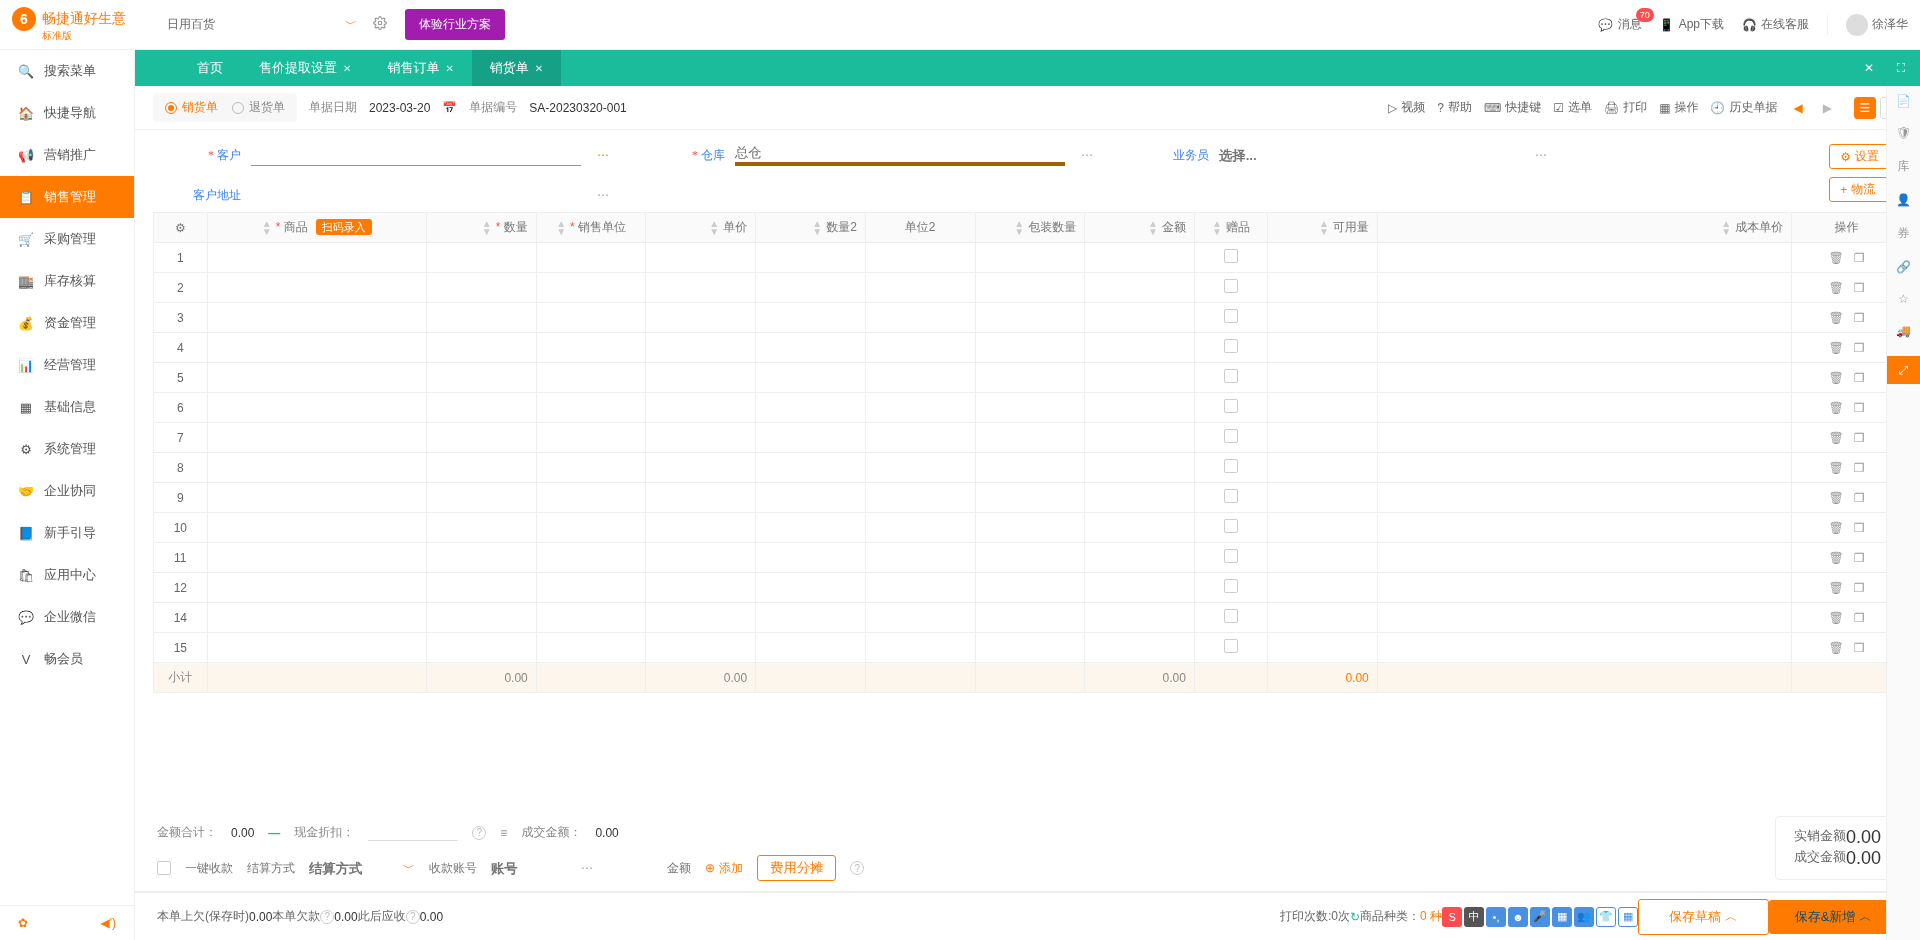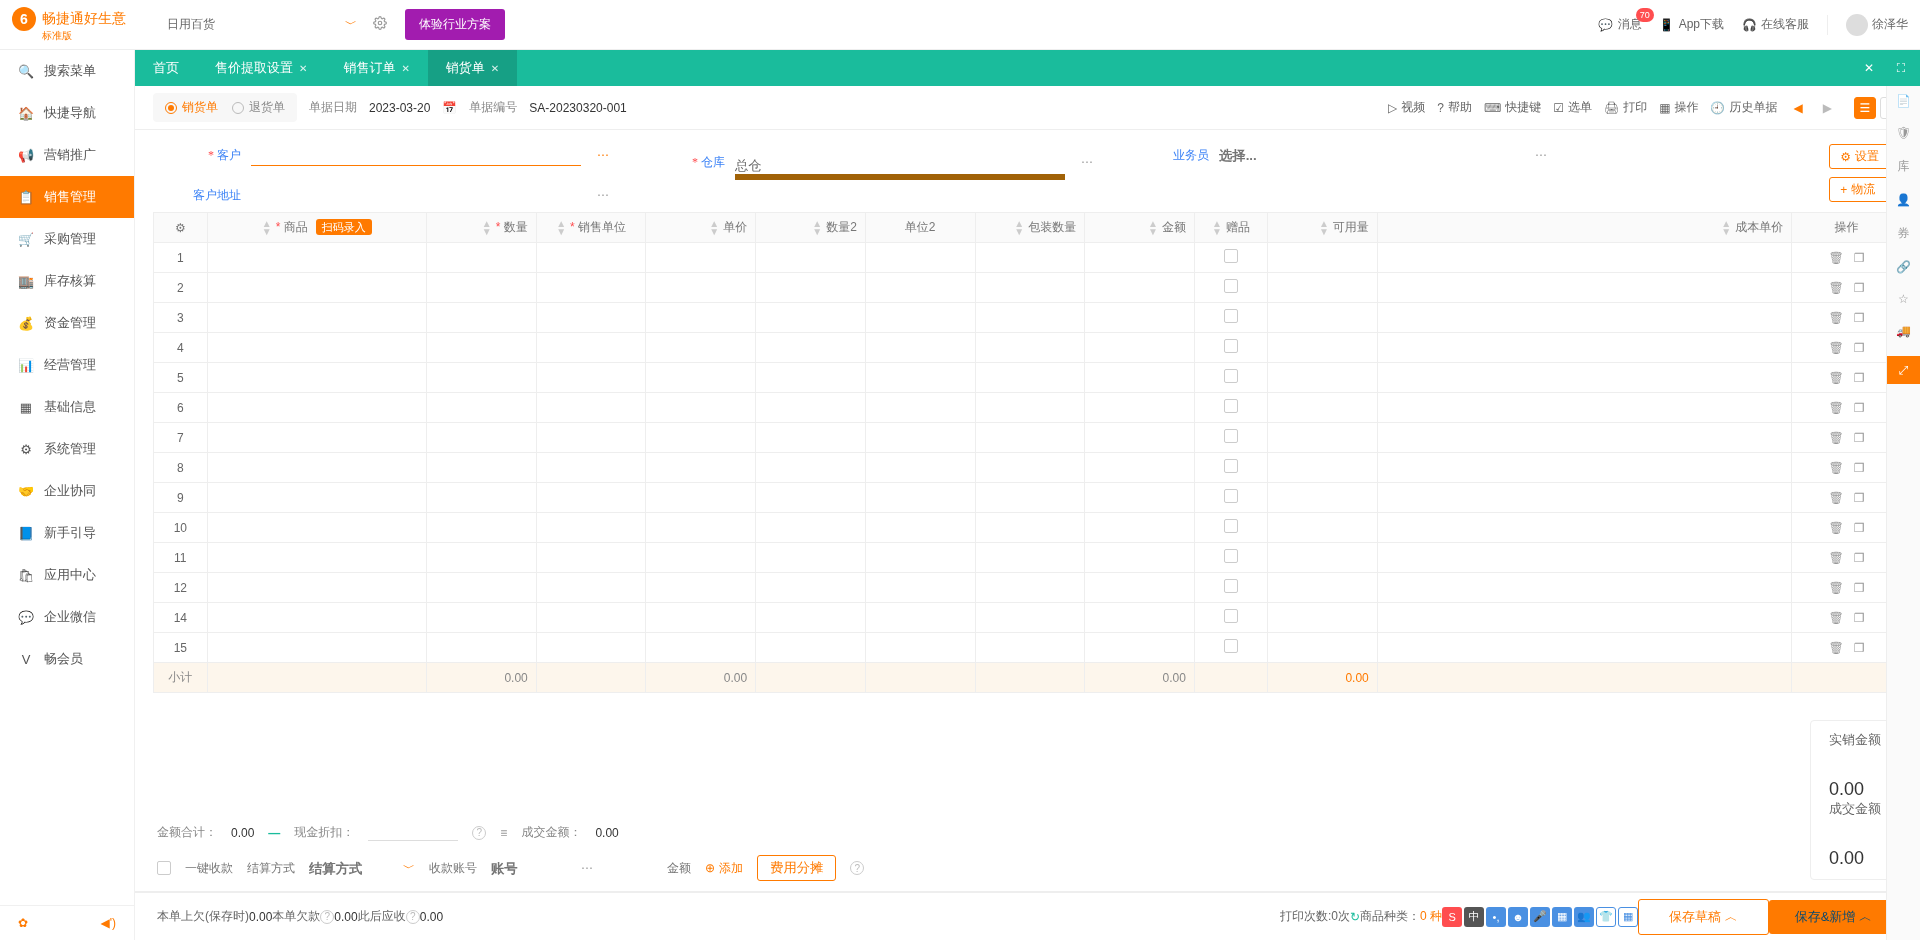--- a/index.html
+++ b/index.html
@@ -31,21 +31,21 @@
 .side-items { flex: 1; overflow-y: auto; }
 .side-item { display: flex; align-items: center; gap: 10px; padding: 12px 18px; color: #555; cursor: pointer; font-size: 13px; }
 .side-item.active { background: #ff7a00; color: #fff; }
 .side-icon { width: 16px; height: 16px; display: inline-flex; align-items: center; justify-content: center; }
 .side-footer { display: flex; justify-content: space-between; padding: 10px 18px; border-top: 1px solid #f0f0f0; color: #ff7a00; }
 
 
 .content { flex: 1; display: flex; flex-direction: column; min-width: 0; position: relative; }
 
 
-.tab-bar { display: flex; align-items: center; background: #1abc9c; height: 36px; color: #fff; }
+.tab-bar { display: flex; align-items: center; background: #1abc9c; height: 36px; color: #fff; padding-left: 44px; }
 .tab { padding: 0 18px; height: 36px; display: flex; align-items: center; gap: 6px; cursor: pointer; font-size: 13px; }
 .tab.active { background: #16a085; }
 .tab .close-x { font-size: 10px; opacity: .85; }
 .tab-bar-spacer { flex: 1; }
 .tab-bar-actions { display: flex; align-items: center; gap: 2px; padding-right: 4px; }
 .tab-bar-actions .abtn { width: 30px; height: 30px; display: flex; align-items: center; justify-content: center; cursor: pointer; color: #fff; }
 
 
 .form-toolbar { display: flex; align-items: center; height: 44px; padding: 0 18px; border-bottom: 1px solid #eee; gap: 12px; background: #fff; }
 .radio-group { display: flex; align-items: center; gap: 14px; background: #f7f7f7; border-radius: 4px; padding: 6px 12px; }
@@ -66,21 +66,21 @@
 .view-toggle .vt { width: 22px; height: 22px; border: 1px solid #ddd; border-radius: 3px; display: flex; align-items: center; justify-content: center; cursor: pointer; color: #999; }
 .view-toggle .vt.on { background: #ff7a00; border-color: #ff7a00; color: #fff; }
 
 
 .form-fields { display: flex; gap: 40px; padding: 14px 30px 6px 30px; align-items: flex-start; }
 .field-col { display: flex; flex-direction: column; gap: 18px; }
 .field { display: flex; align-items: center; gap: 10px; }
 .flabel { width: 76px; text-align: right; color: #3b82f6; font-family: Liberation Serif, serif; }
 .req::before { content: "* "; color: #ff4d4f; }
 .finput { border: none; border-bottom: 1px solid #ff7a00; width: 330px; height: 22px; outline: none; }
-.finput.plain { border-bottom: 6px solid #a16207; color: #666; margin-top: 14px; }
+.finput.plain { border-bottom: 4px solid #a16207; color: #666; }
 .finput.noborder { border-bottom: none; color: #666; font-weight: bold; }
 .dots { color: #ff7a00; cursor: pointer; margin-left: 6px; }
 .dots.grey { color: #999; }
 .side-setting-btns { margin-left: auto; display: flex; flex-direction: column; gap: 8px; }
 .outline-btn { border: 1px solid #ff7a00; color: #ff7a00; background: #fff; padding: 3px 10px; border-radius: 3px; cursor: pointer; font-size: 12px; display: flex; align-items: center; gap: 4px; }
 
 
 .grid-wrap { flex: 1; overflow: auto; padding: 0 18px; }
 table.grid { width: 100%; border-collapse: collapse; table-layout: fixed; }
 .grid th, .grid td { border: 1px solid #eee; height: 30px; font-size: 12px; padding: 0 8px; color: #666; }
@@ -103,21 +103,21 @@
 
 
 .bottom-sum { padding: 10px 22px; display: flex; align-items: center; gap: 14px; color: #666; }
 .bottom-sum .lbl { color: #888; }
 .bottom-sum .val { color: #333; }
 .remove-line { color: #1abc9c; font-weight: bold; }
 .disc-input { border: none; border-bottom: 1px solid #ddd; width: 90px; outline: none; }
 .help-q { color: #bbb; border: 1px solid #ccc; border-radius: 50%; width: 14px; height: 14px; display: inline-flex; align-items: center; justify-content: center; font-size: 10px; }
 .three-line { color: #999; }
 .right-total-card { position: absolute; right: 20px; bottom: 60px; border: 1px solid #eee; border-radius: 4px; padding: 10px 18px; background: #fff; }
-.right-total-card .r-row { display: flex; justify-content: space-between; gap: 30px; font-size: 13px; color: #666; flex-direction: column; }
+.right-total-card .r-row { display: flex; justify-content: space-between; font-size: 13px; color: #666; }
 .right-total-card .r-row .v { font-size: 18px; color: #333; }
 
 
 .pay-row { padding: 4px 22px 10px 22px; display: flex; align-items: center; gap: 14px; color: #777; border-bottom: 1px solid #eee; }
 .pay-row .chev { color: #ff7a00; }
 .add-link { color: #ff7a00; display: flex; align-items: center; gap: 4px; cursor: pointer; }
 .cost-share-btn { border: 1px solid #ff7a00; color: #ff7a00; padding: 3px 12px; border-radius: 3px; background: #fff; cursor: pointer; }
 
 
 .footer-bar { height: 48px; display: flex; align-items: center; padding: 0 22px; color: #666; border-top: 1px solid #eee; }

